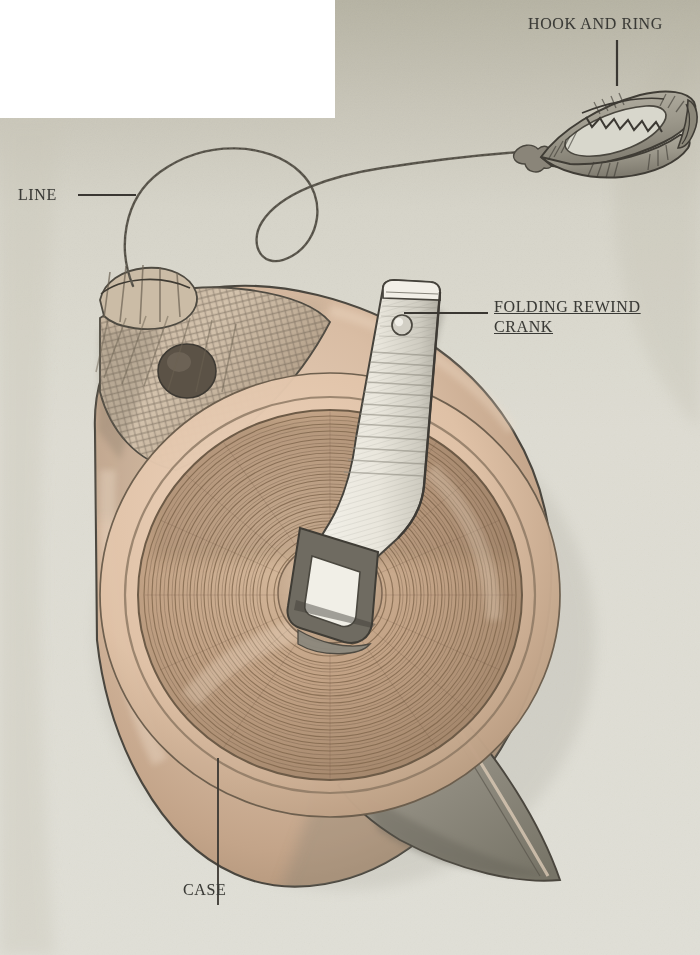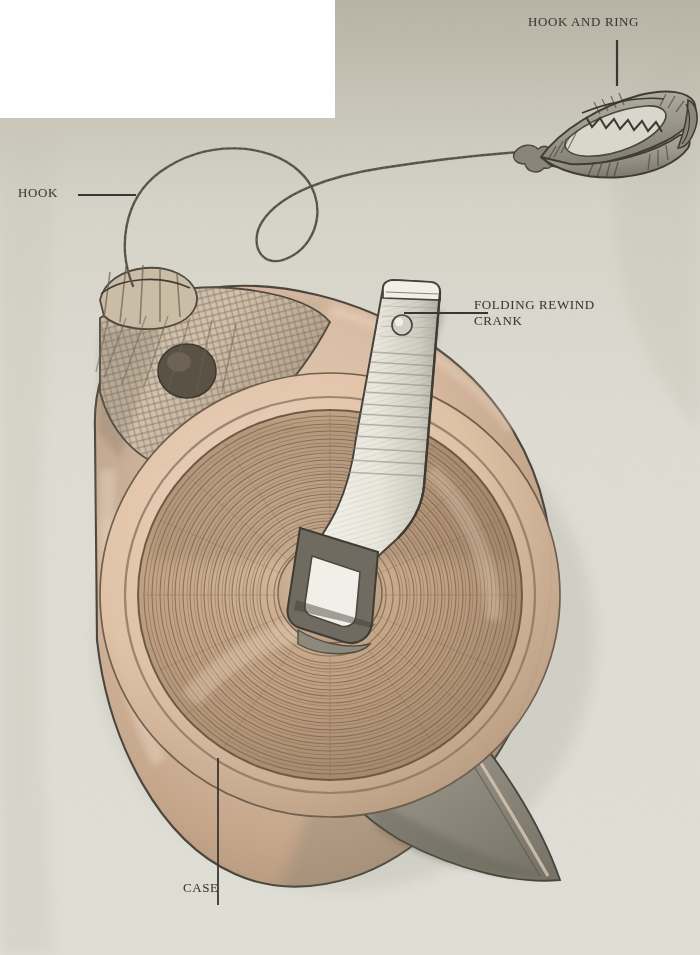--- a/index.html
+++ b/index.html
@@ -19,29 +19,29 @@
     position: absolute;
     top: 0; left: 0;
     width: 700px;
     height: 955px;
     display: block;
   }
   .label {
     position: absolute;
     color: #3a3a36;
     font-family: "Liberation Serif", serif;
-    font-size: 13px;
+    font-size: 16px;
     letter-spacing: 0.6px;
     line-height: 1.22;
     white-space: pre-line;
     text-shadow: 0 0 1px rgba(120,118,108,0.30);
   }
   #label-hook-and-ring { left: 528px; top: 14px; }
   #label-line          { left: 18px;  top: 185px; }
-  #label-folding-crank { left: 474px; top: 297px; }
+  #label-folding-crank { left: 494px; top: 297px; text-decoration: underline; }
   #label-case          { left: 183px; top: 880px; }
   #white-patch {
     position: absolute;
     left: 0; top: 0;
     width: 335px; height: 118px;
     background: #ffffff;
   }
 </style>
 </head>
 <body>
@@ -372,20 +372,20 @@
 
     <g stroke="#3a3732" stroke-linecap="butt">
       <line x1="617" y1="40" x2="617" y2="86" stroke-width="2.2"></line>
       <line x1="78" y1="195" x2="136" y2="195" stroke-width="2.2"></line>
       <line x1="404" y1="313" x2="488" y2="313" stroke-width="2.2"></line>
       <line x1="218" y1="758" x2="218" y2="905" stroke-width="1.8"></line>
     </g>
   </svg>
 
   <div class="label" id="label-hook-and-ring">HOOK AND RING</div>
-  <div class="label" id="label-line">HOOK</div>
+  <div class="label" id="label-line">LINE</div>
   <div class="label" id="label-folding-crank">FOLDING REWIND
 CRANK</div>
   <div class="label" id="label-case">CASE</div>
 
   <div id="white-patch"></div>
 
 </div>
 
 </body></html>

